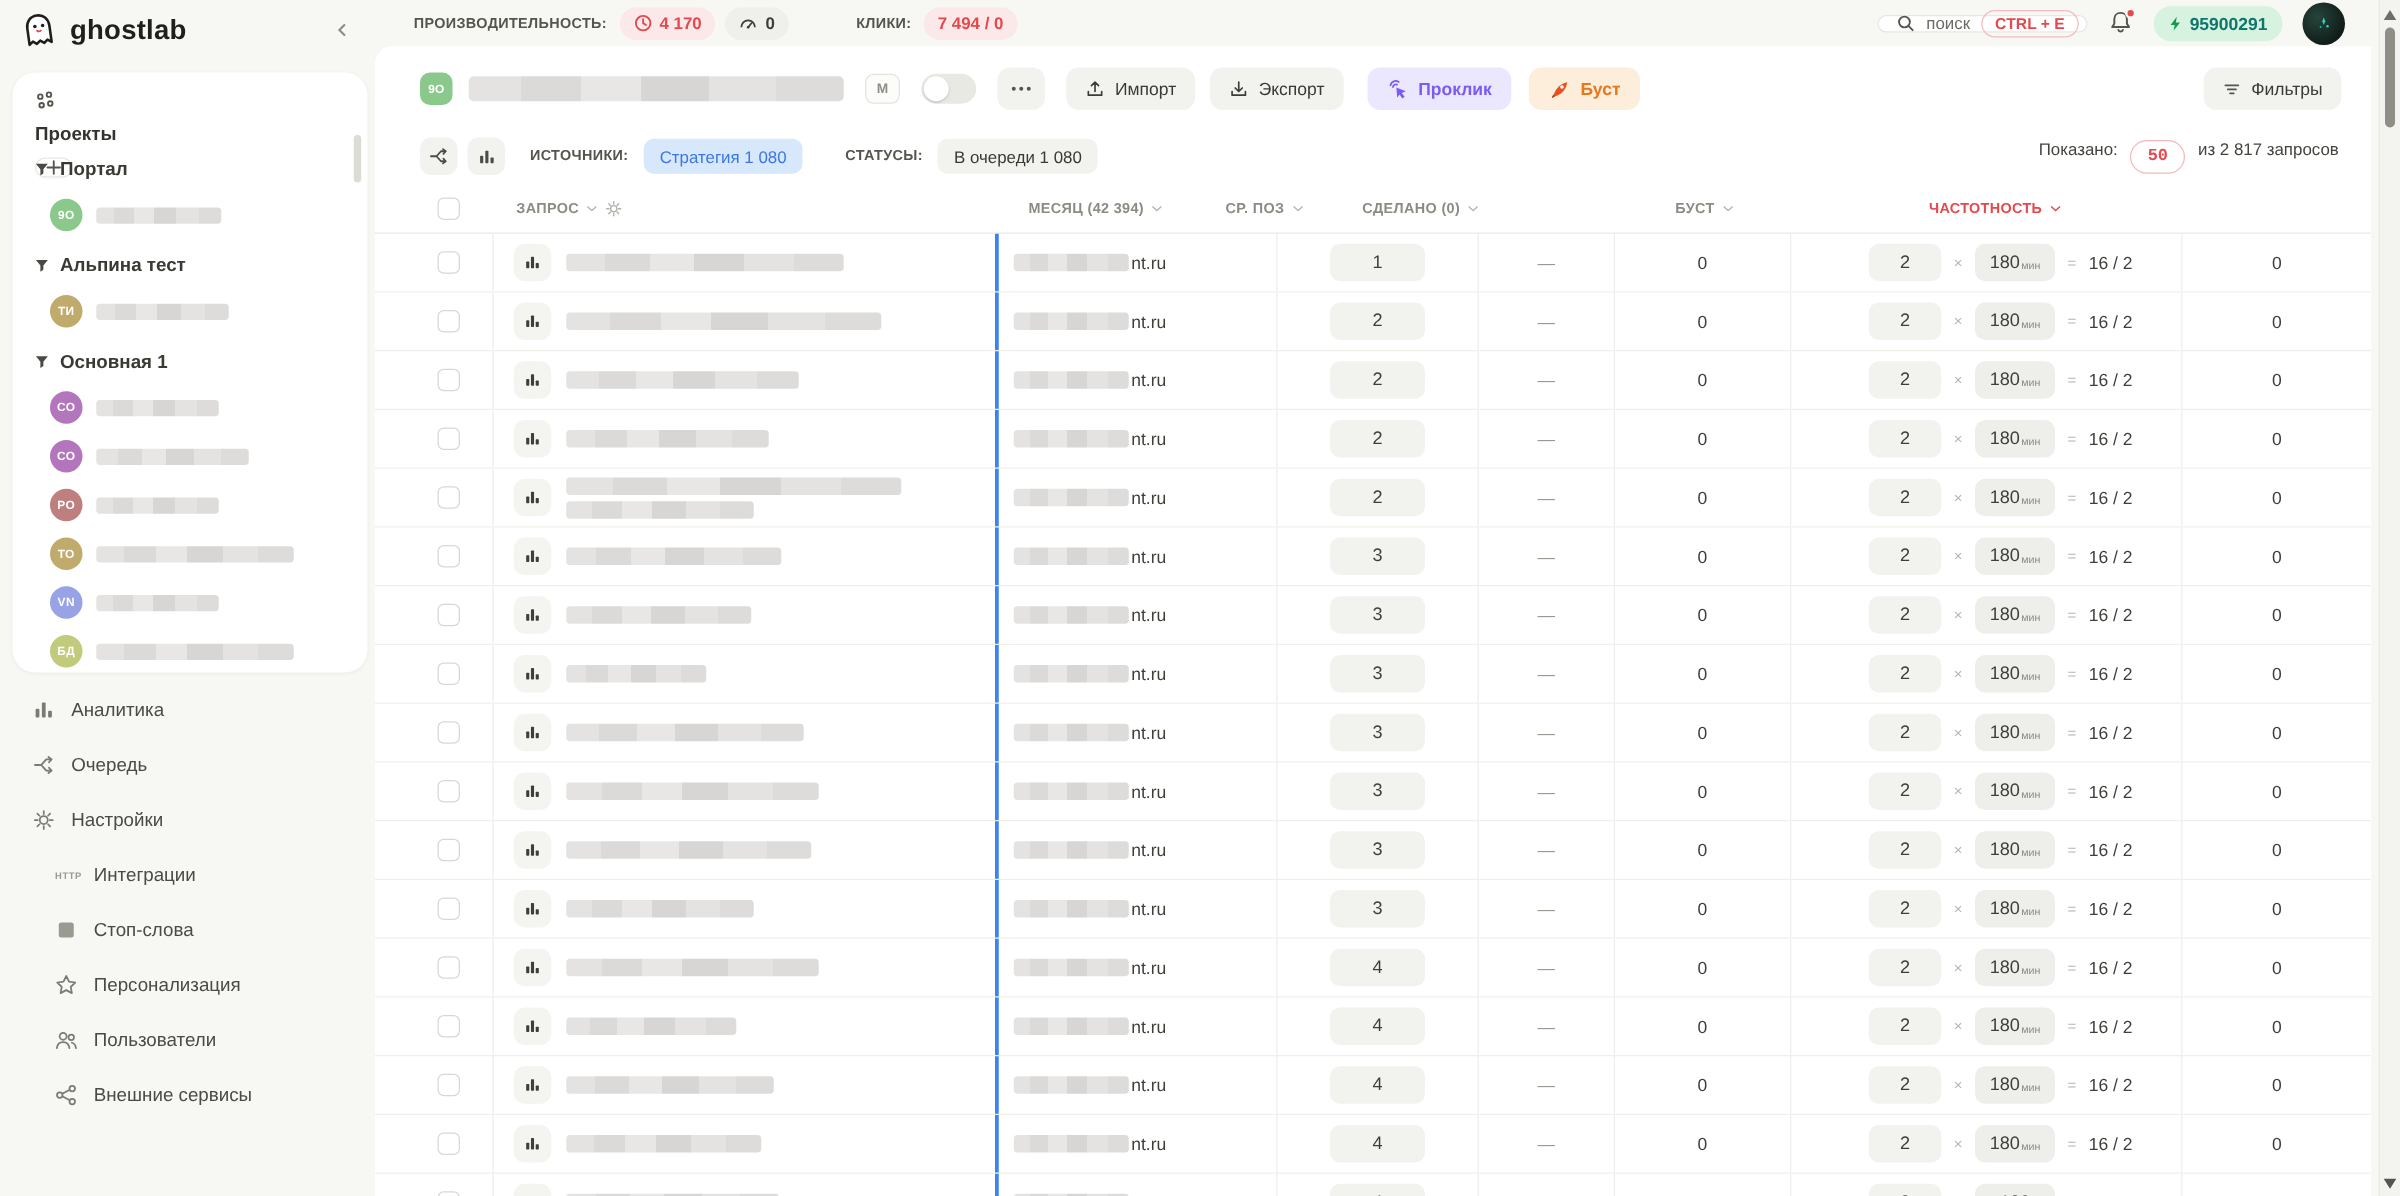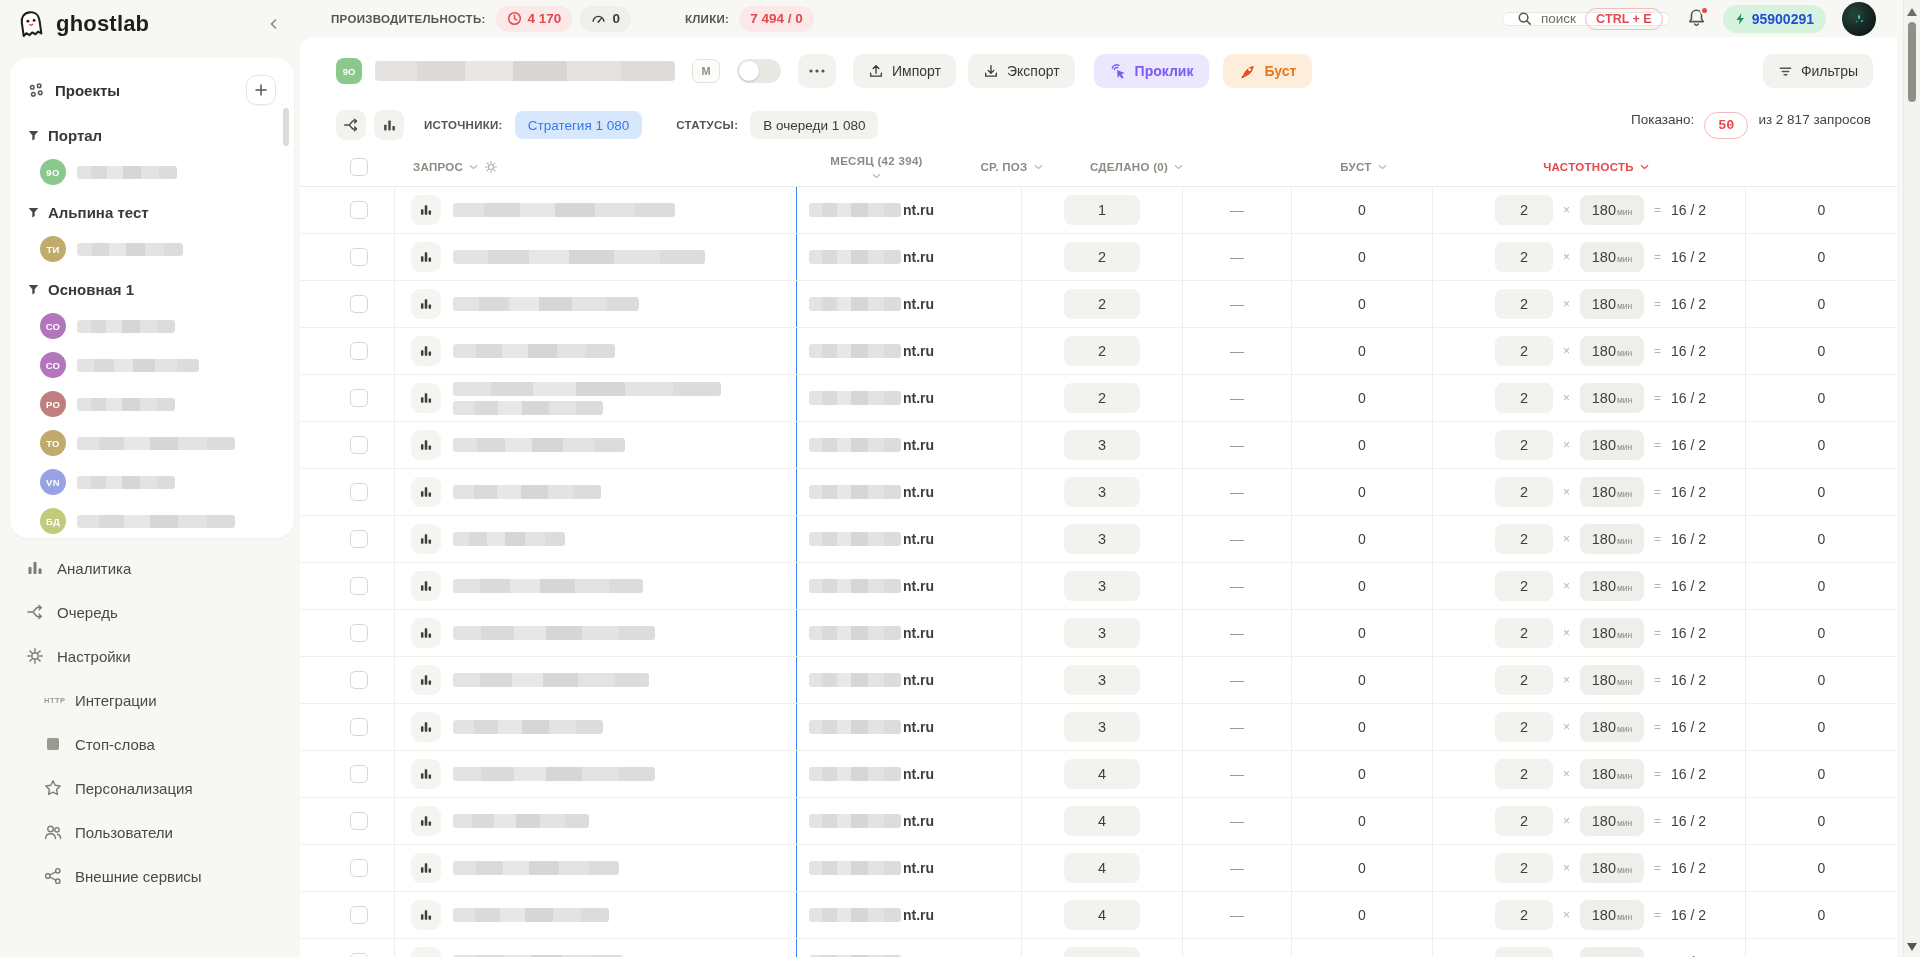--- a/index.html
+++ b/index.html
@@ -14,21 +14,21 @@
   .sb-down { position:absolute; bottom:6px; left:3px; width:0; height:0; border-left:5px solid transparent; border-right:5px solid transparent; border-top:8px solid #55544e; }
 
   
   .sidebar { position:absolute; left:0; top:0; width:300px; height:957px; }
   .logo-row { position:absolute; top:9px; left:16px; width:270px; display:flex; align-items:center; gap:10px; }
   .logo-name { font-size:22px; font-weight:700; color:#1f1f1c; letter-spacing:.2px; flex:1; }
   .collapse-btn { width:24px; height:24px; display:flex; align-items:center; justify-content:center; cursor:pointer; }
 
   .panel { position:absolute; left:10px; top:58px; width:284px; height:480px; background:#fff; border-radius:18px; box-shadow:0 1px 3px rgba(30,30,20,.05); padding:14px 18px; overflow:hidden; }
   .panel-scroll { position:absolute; right:5px; top:50px; width:6px; height:38px; background:#dcdcd7; border-radius:3px; }
-  .proj-header { display:flex; align-items:center; gap:10px; height:36px; }
+  .proj-header { display:flex; gap:10px; height:36px;flex-direction:column; }
   .proj-header-label { flex:1; font-size:15px; font-weight:700; color:#33332f; }
   .plus-btn { width:30px; height:30px; border:1px solid #e7e7e2; border-radius:10px; background:#fff; display:flex; align-items:center; justify-content:center; cursor:pointer; box-shadow:0 1px 2px rgba(0,0,0,.04); }
   .group { margin-top:16px; }
   .group-header { display:flex; align-items:center; gap:9px; font-size:15px; font-weight:700; color:#3a3a35; height:22px; }
   .proj-item { display:flex; align-items:center; gap:11px; margin:13px 0 0 12px; height:26px; cursor:pointer; }
   .proj-avatar { width:26px; height:26px; border-radius:50%; color:#fff; font-size:9.5px; font-weight:700; display:flex; align-items:center; justify-content:center; flex:none; letter-spacing:.3px; }
   .blur { height:13px; border-radius:3px; background:linear-gradient(90deg,#e4e3e1 0 14%,#dbdad8 14% 30%,#e8e7e5 30% 46%,#d7d6d4 46% 64%,#e4e3e1 64% 82%,#dddcda 82% 100%); }
 
   .nav { position:absolute; left:0; top:546px; width:300px; }
   .nav-item { display:flex; align-items:center; gap:13px; height:44px; padding-left:26px; font-size:15px; color:#4b4b45; cursor:pointer; }
@@ -41,21 +41,21 @@
   .pill { display:inline-flex; align-items:center; justify-content:center; border-radius:13px; }
   .stat-pill { height:26px; padding:0 11px; gap:6px; font-size:13.5px; font-weight:700; }
   .pill-red { background:#fbe8e8; color:#e5484d; }
   .pill-gray { background:#efefeb; color:#3c3c38; }
   .top-right { margin-left:auto; margin-right:26px; display:flex; align-items:center; gap:16px; }
   .search-box { display:flex; align-items:center; gap:9px; height:14px; padding:0 6px 0 14px; background:#fff; border:1px solid #e7e7e2; border-radius:17px; cursor:text; }
   .search-text { font-size:13.5px; color:#6b6b63; }
   .hotkey { font-size:12.5px; font-weight:700; color:#e5484d; border:1px solid #f4bcc0; border-radius:12px; padding:3px 10px; }
   .bell-wrap { position:relative; cursor:pointer; }
   .bell-dot { position:absolute; top:-2px; right:-2px; width:9px; height:9px; background:#e5484d; border:2px solid #f7f7f4; border-radius:50%; }
-  .balance-pill { height:28px; padding:0 12px; gap:6px; background:#d7f2df; border-radius:14px; font-size:14px; font-weight:700; color:#1d4ed8; cursor:pointer; }
+  .balance-pill { height:28px; padding:0 12px; gap:6px; background:#d7f2df; border-radius:14px; font-size:14px; font-weight:700; color:#0f766e; cursor:pointer; }
   .user-avatar { width:34px; height:34px; border-radius:50%; background:radial-gradient(circle at 35% 35%, #27443b, #0f1b18 75%); display:flex; align-items:center; justify-content:center; cursor:pointer; }
 
   
   .card { position:absolute; left:300px; top:37px; width:1597px; height:920px; background:#fff; border-top-left-radius:14px; overflow:hidden; }
 
   .toolbar-row { display:flex; align-items:center; height:40px; margin:14px 24px 0 36px; }
   .proj-chip { width:26px; height:26px; border-radius:8px; color:#fff; font-size:9.5px; font-weight:700; display:flex; align-items:center; justify-content:center; }
   .title-blur { width:300px; height:20px; border-radius:4px; margin-left:13px; }
   .m-badge { min-width:28px; height:24px; margin-left:17px; border:1px solid #e4e4df; border-radius:7px; background:#fcfcfb; color:#8f8f87; font-size:11px; font-weight:700; display:flex; align-items:center; justify-content:center; }
   .toggle { width:44px; height:24px; background:#e9e9e4; border-radius:12px; margin-left:17px; position:relative; cursor:pointer; }
@@ -74,30 +74,30 @@
   .tag { height:28px; padding:0 13px; border-radius:8px; font-size:13.5px; display:inline-flex; align-items:center; cursor:pointer; }
   .tag-blue { background:#d7e7fc; color:#3b77e8; }
   .tag-gray { background:#f2f2ee; color:#3a3a35; }
   .shown-wrap { margin-left:auto; display:flex; align-items:flex-start; gap:10px; font-size:13.5px; color:#44443f; }
   .shown-pill { height:27px; padding:0 13px; border:1.5px solid #f4b8bc; border-radius:14px; color:#e5484d; font-weight:700; font-size:13.5px; display:flex; align-items:center; cursor:pointer;font-family:Liberation Mono, monospace; }
 
   
   .table { margin-top:6px; }
   .thead { display:flex; height:40px; align-items:center; border-bottom:1px solid #e9e9e6; color:#8b8b83; font-size:11.5px; font-weight:700; letter-spacing:.3px; }
   .th, .c { height:100%; display:flex; align-items:center; flex:none; }
-  .w1{width:94px;} .w2{width:402px;} .w3{width:225px;} .w4{width:161px;flex-direction:column;} .w5{width:109px;} .w6{width:141px;} .w7{width:313px;} .w8{width:152px;}
+  .w1{width:94px;} .w2{width:402px;} .w3{width:225px;} .w4{width:161px;} .w5{width:109px;} .w6{width:141px;} .w7{width:313px;} .w8{width:152px;}
   .th.w1{padding-left:50px;} .th.w2{padding-left:19px;gap:6px;} .th.w3{padding-left:22px;gap:6px;}
   .th.w4,.th.w5,.th.w6,.th.w7,.th.w8{justify-content:center;gap:6px;}
   .th-red{color:#e5484d;}
   .chev{color:#b7b7b0;} .chev.red{color:#e5484d;}
   .cb { width:18px; height:18px; border:1.5px solid #d8d8d2; border-radius:5px; background:#fff; cursor:pointer; flex:none; }
   .trow { display:flex; height:47px; align-items:center; border-bottom:1px solid #efefec; font-size:14px; color:#3f3f3a; }
   .c.w1{padding-left:50px;}
   .c.w2{padding-left:16px; gap:12px; border-left:1px solid #ededeb;}
-  .c.w3{padding-left:12px; border-left:1px solid #3b82f6;font-weight:bold;}
+  .c.w3{padding-left:12px; border-left:3px solid #3b82f6;}
   .c.w4{justify-content:center; border-left:1px solid #ededeb;}
   .c.w5{justify-content:center; border-left:1px solid #ededeb; color:#9a9a92;}
   .c.w6{justify-content:center; border-left:1px solid #ededeb;}
   .c.w7{padding-left:62px; gap:10px; border-left:1px solid #ededeb;}
   .c.w8{justify-content:center; border-left:1px solid #ededeb;}
   .rowbtn { width:30px; height:30px; border-radius:9px; background:#f4f4f0; display:flex; align-items:center; justify-content:center; cursor:pointer; flex:none; }
   .qlines { display:flex; flex-direction:column; gap:5px; }
   .qblur,.qblur2 { height:14px; }
   .ublur { width:92px; height:14px; margin-right:2px; }
   .gpill { min-width:76px; height:30px; border-radius:8px; background:#f2f2ef; display:inline-flex; align-items:center; justify-content:center; font-size:14.5px; color:#3f3f3a; }

